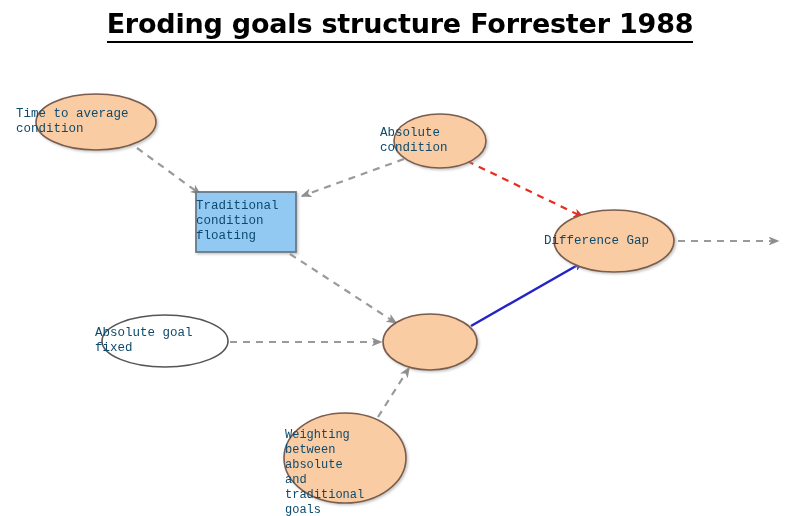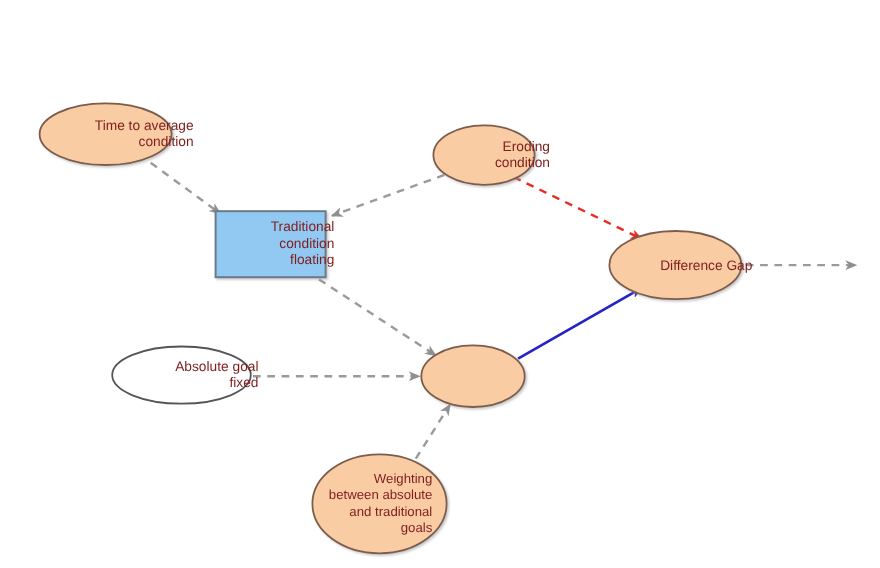--- a/index.html
+++ b/index.html
@@ -35,38 +35,41 @@
   }
   #graph-canvas {
     position: absolute;
     left: 0;
     top: 0;
     width: 800px;
     height: 516px;
   }
   .node-label {
     position: absolute;
-    text-align: right;
-    font-family: Liberation Sans, sans-serif;
+    text-align: left;
+    font-family: Liberation Mono, monospace;
     font-size: 12.5px;
     line-height: 15px;
-    color: #7f1d1d;
+    color: #0c4a6e;
     pointer-events: none;
     white-space: pre-line;
   }
   .node-label.small {
     font-size: 12px;
     line-height: 15px;
   }
 </style>
 </head>
 <body>
 
 <div id="page">
 
+  <div id="diagram-title">
+    <span class="title-text">Eroding goals structure Forrester 1988</span>
+  </div>
 
   <svg id="graph-canvas" viewBox="0 0 800 516">
     <defs>
       <marker id="arrow-gray" markerWidth="11" markerHeight="9" refX="9.5" refY="4.5" orient="auto" markerUnits="userSpaceOnUse">
         <path d="M0,0 L11,4.5 L0,9 L3,4.5 Z" fill="#8f8f8f"></path>
       </marker>
       <marker id="arrow-red" markerWidth="11" markerHeight="9" refX="9.5" refY="4.5" orient="auto" markerUnits="userSpaceOnUse">
         <path d="M0,0 L11,4.5 L0,9 L3,4.5 Z" fill="#ea2b20"></path>
       </marker>
       <marker id="arrow-blue" markerWidth="11" markerHeight="9" refX="9.5" refY="4.5" orient="auto" markerUnits="userSpaceOnUse">
@@ -112,21 +115,21 @@
     </g>
   </svg>
 
   <div class="node-label" style="left:16px; top:107px; width:160px;">Time to average
 condition</div>
 
   <div class="node-label" style="left:196px; top:199px; width:108px;">Traditional
 condition
 floating</div>
 
-  <div class="node-label" style="left:380px; top:126px; width:120px;">Eroding
+  <div class="node-label" style="left:380px; top:126px; width:120px;">Absolute
 condition</div>
 
   <div class="node-label" style="left:95px; top:326px; width:140px;">Absolute goal
 fixed</div>
 
   <div class="node-label" style="left:544px; top:234px; width:140px;">Difference Gap</div>
 
 
   <div class="node-label small" style="left:285px; top:428px; width:108px;">Weighting
 between absolute

